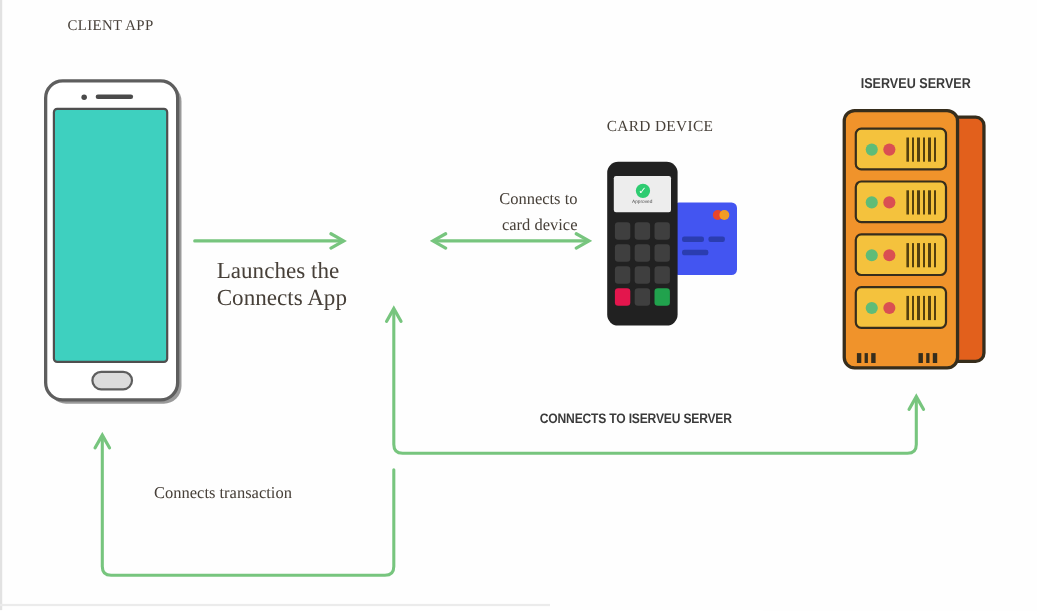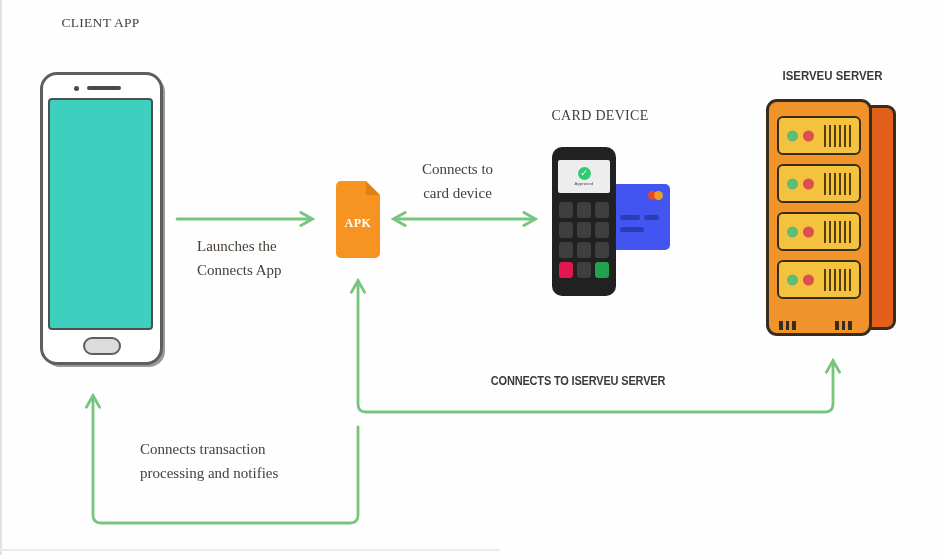--- a/index.html
+++ b/index.html
@@ -12,22 +12,22 @@
   .arrows { position:absolute; left:0; top:0; z-index:1; }
   .edge { fill:none; stroke:#77c57e; stroke-width:2.8; stroke-linecap:round; }
 
   .lbl { position:absolute; color:#474039; z-index:3; }
   .serif { font-family:"Liberation Serif", serif; }
   .sans  { font-family:"Liberation Sans", sans-serif; font-weight:bold; color:#3a3a3a; }
   .center { text-align:center; }
   .cond { transform:scaleX(0.88); transform-origin:center; }
 
   [data-name="client-app-title"] { left:28px; top:14px; width:145px; font-size:13.5px; line-height:17px; letter-spacing:.3px; }
-  [data-name="launch-label"]     { left:197px; top:234px; font-size:15px; line-height:24px; }
-  [data-name="connect-card-label"]{ left:390px; top:157px; width:135px; font-size:15px; line-height:24px; }
+  [data-name="launch-label"]     { left:197px; top:234px; font-size:21px; line-height:24px; }
+  [data-name="connect-card-label"]{ left:390px; top:169px; width:135px; font-size:15px; line-height:24px;text-align:right; }
   [data-name="card-device-title"]{ left:520px; top:108px; width:160px; font-size:14px; letter-spacing:.3px; }
   [data-name="server-title"]     { left:760px; top:68px; width:145px; font-size:13px; }
   [data-name="connect-server-label"]{ left:438px; top:374px; width:280px; font-size:12.5px; letter-spacing:-0.2px; }
   [data-name="notify-label"]     { left:140px; top:437px; font-size:15px; line-height:24px; }
 
   
   [data-name="client-phone"] {
     position:absolute; left:40px; top:72px; width:123px; height:293px;
     background:#fff; border:3px solid #5e5e5e; border-radius:17px;
     box-shadow:3px 3px 0 -1px #9a9a9a; z-index:2;
@@ -166,34 +166,29 @@
   </div>
 
   <div class="lbl serif center" data-name="card-device-title">CARD DEVICE</div>
 
   <div class="lbl sans center cond" data-name="server-title">ISERVEU SERVER</div>
 
   <div class="lbl sans center cond" data-name="connect-server-label">CONNECTS TO ISERVEU SERVER</div>
 
   <div class="lbl serif" data-name="notify-label">
     <div data-name="notify-label-line1">Connects transaction</div>
-    <div data-name="notify-label-line2">processing and notifies</div>
   </div>
 
   <div data-name="client-phone">
     <div data-name="phone-camera-dot"></div>
     <div data-name="phone-speaker"></div>
     <div data-name="phone-screen"></div>
     <div data-name="phone-home-button"></div>
   </div>
 
-  <div data-name="apk-file-icon">
-    <div data-name="apk-fold-corner"></div>
-    <span data-name="apk-label">APK</span>
-  </div>
 
   <div data-name="credit-card">
     <div data-name="mastercard-icon">
         <span class="c1"></span>
         <span class="c2"></span>
       </div>
     <div class="cc-bar b1" data-name="card-number-bar"></div>
     <div class="cc-bar b2" data-name="card-number-bar"></div>
     <div class="cc-bar b3" data-name="card-number-bar"></div>
   </div>

